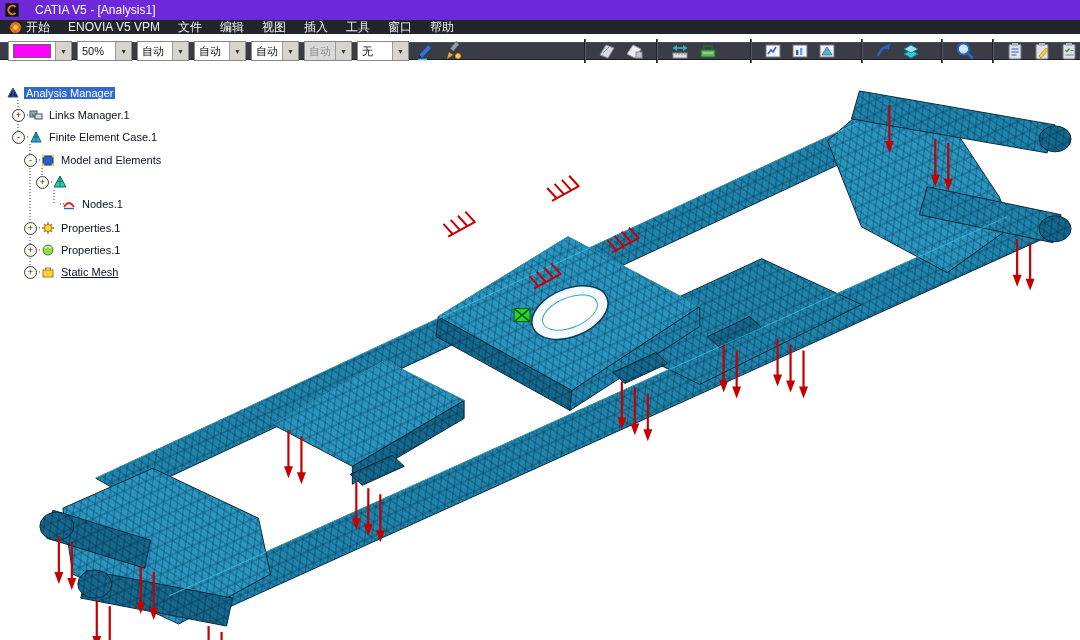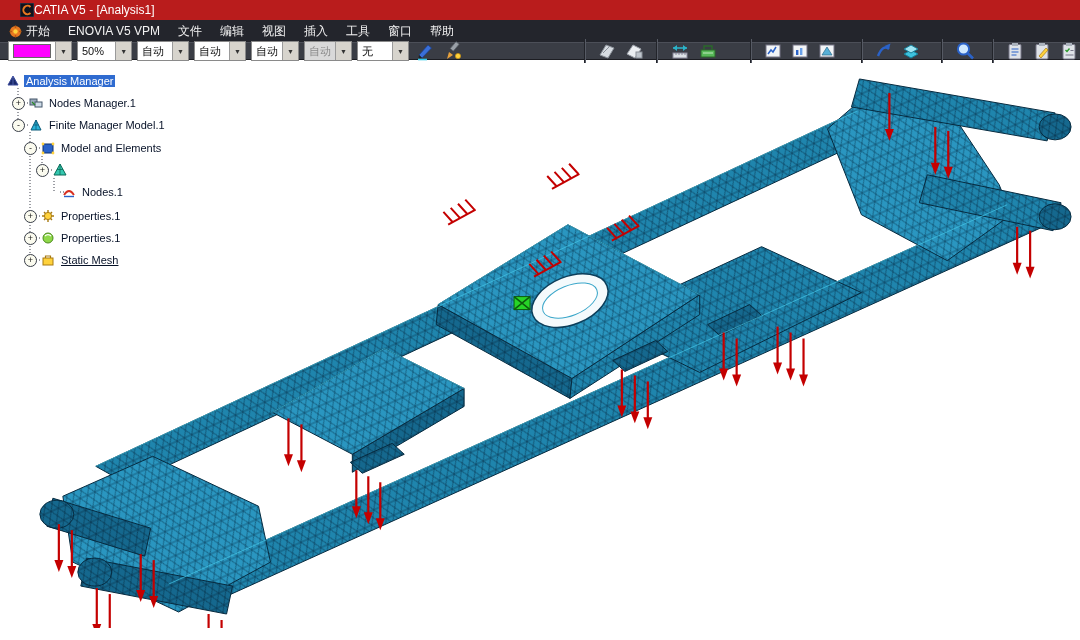--- a/index.html
+++ b/index.html
@@ -3,44 +3,44 @@
 <meta charset="utf-8">
 <style>
   html,body{margin:0;padding:0;}
   body{
     width:1080px;height:640px;overflow:hidden;position:relative;
     font-family:"Liberation Sans",sans-serif;background:#fff;
     -webkit-font-smoothing:antialiased;
   }
   
   .titlebar{position:absolute;top:0;left:0;width:1080px;height:20px;
-    background:#b91c1c;color:#fff;display:flex;align-items:center;gap:0;
-    padding-left:20px;box-sizing:border-box;font-size:12px;}
+    background:#6d28d9;color:#fff;display:flex;align-items:center;gap:16px;
+    padding-left:5px;box-sizing:border-box;font-size:12px;}
   .titlebar .app-icon{width:14px;height:14px;flex:0 0 auto;}
   
-  .menubar{position:absolute;top:20px;left:0;width:1080px;height:22px;
+  .menubar{position:absolute;top:20px;left:0;width:1080px;height:14px;
     background:#23252c;color:#f2f2f2;display:flex;align-items:center;
     font-size:12px;box-sizing:border-box;}
   .menu-item{padding:0 9px;height:100%;display:flex;align-items:center;gap:4px;white-space:nowrap;cursor:default;}
   .menu-start-icon{width:13px;height:13px;}
   
   .toolbar{position:absolute;top:42px;left:0;width:1080px;height:18px;
     background:#3a3d45;border-top:1px solid #4c4f58;border-bottom:1px solid #1c1d22;
     display:flex;align-items:center;padding-left:8px;box-sizing:border-box;gap:5px;}
   .combo{height:20px;background:#fff;border:1px solid #8a8a8a;display:flex;align-items:center;
     font-size:11px;color:#111;box-sizing:border-box;}
   .combo .val{padding:0 4px;flex:1;white-space:nowrap;overflow:hidden;}
   .combo .drop{width:15px;height:100%;background:#d7d4cd;border-left:1px solid #9a9a9a;
     display:flex;align-items:center;justify-content:center;font-size:7px;color:#333;}
   .combo.disabled{background:#d9d9d9;color:#8a8a8a;}
   .swatch{width:36px;height:12px;background:#ff00ff;border:1px solid #666;margin:0 4px;}
   .tbtn{width:25px;height:25px;display:flex;align-items:center;justify-content:center;border:1px solid transparent;}
   .sep{width:1px;height:24px;background:#22242a;box-shadow:1px 0 0 #565a64;margin:0 6px;flex:0 0 auto;}
   
-  .viewport{position:absolute;top:65px;left:0;width:988px;height:563px;background:#fff;}
+  .viewport{position:absolute;top:77px;left:0;width:988px;height:563px;background:#fff;}
   .model{position:absolute;top:0;left:0;width:1080px;height:563px;}
   
   .tree{position:absolute;top:3px;left:4px;width:420px;height:215px;font-size:11px;color:#071228;}
   .tree svg.guides{position:absolute;top:0;left:0;}
   .trow{position:absolute;display:flex;align-items:center;gap:4px;height:18px;white-space:nowrap;}
   .toggle{width:11px;height:11px;border:1px solid #3a3f4a;border-radius:50%;background:#fbfbef;
     font-size:9px;line-height:9px;display:flex;align-items:center;justify-content:center;color:#222;flex:0 0 auto;}
   .ticon{width:14px;height:14px;flex:0 0 auto;}
   .tlabel{padding:0 2px;}
   .tlabel.sel{background:#2f6bd0;color:#fff;outline:1px dotted #fff;}
@@ -386,30 +386,30 @@
       <span class="tlabel sel">Analysis Manager</span>
     </div>
 
     <div class="trow" style="top:26px;left:8px">
       <span class="toggle">+</span>
       <svg class="ticon" viewBox="0 0 14 14">
         <rect x="1" y="3" width="7" height="6" fill="#9aaabc" stroke="#44566a"></rect>
         <rect x="6" y="6" width="7" height="5" fill="#cfdce8" stroke="#44566a"></rect>
         <path d="M3 6 l3 3" stroke="#2a8a2a" stroke-width="1.2"></path>
       </svg>
-      <span class="tlabel">Nodes Manager.1</span>
+      <span class="tlabel">Links Manager.1</span>
     </div>
 
     <div class="trow" style="top:48px;left:8px">
       <span class="toggle">-</span>
       <svg class="ticon" viewBox="0 0 14 14">
         <path d="M2 12 L7 2 L12 12 Z" fill="#2bb3d8" stroke="#0b5a78"></path>
         <path d="M7 2 V12 M4.5 7 H9.5" stroke="#0b5a78" stroke-width="0.8"></path>
       </svg>
-      <span class="tlabel">Finite Manager Model.1</span>
+      <span class="tlabel">Finite Element Case.1</span>
     </div>
 
     <div class="trow" style="top:71px;left:20px">
       <span class="toggle">-</span>
       <svg class="ticon" viewBox="0 0 14 14">
         <rect x="2" y="3" width="10" height="9" fill="#2a62c8" stroke="#10306a"></rect>
         <circle cx="2" cy="3" r="1.4" fill="#ffd23c"></circle>
           <circle cx="12" cy="3" r="1.4" fill="#ffd23c"></circle>
         <circle cx="2" cy="12" r="1.4" fill="#ffd23c"></circle>
           <circle cx="12" cy="12" r="1.4" fill="#ffd23c"></circle>

